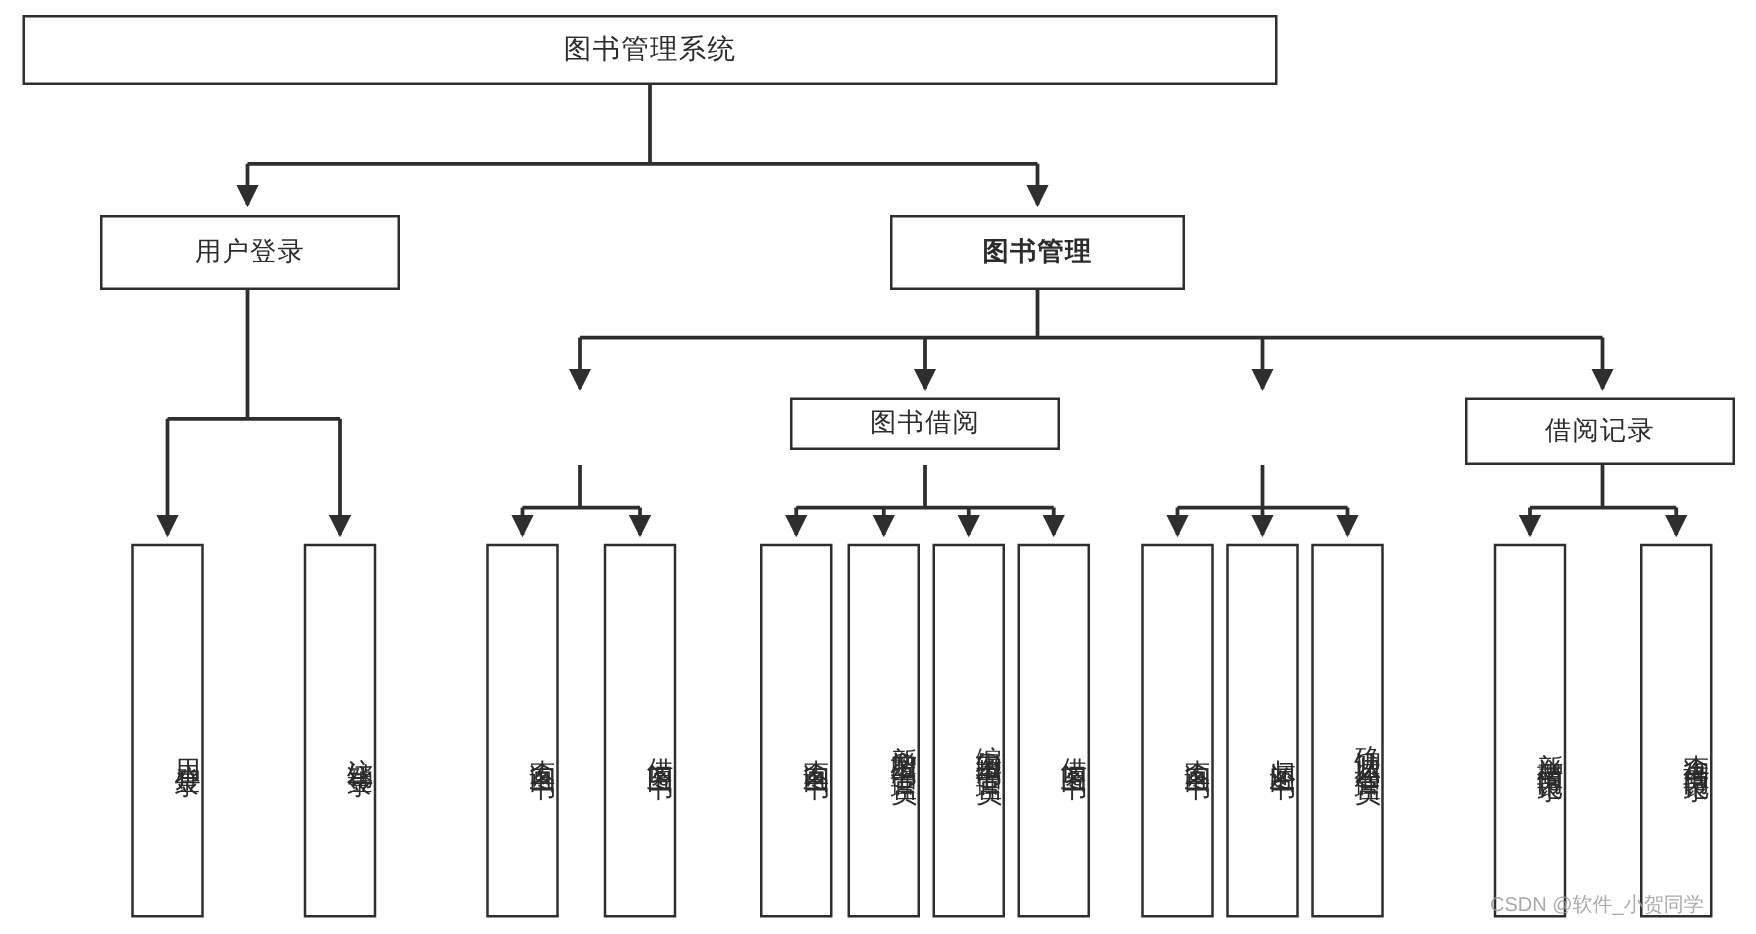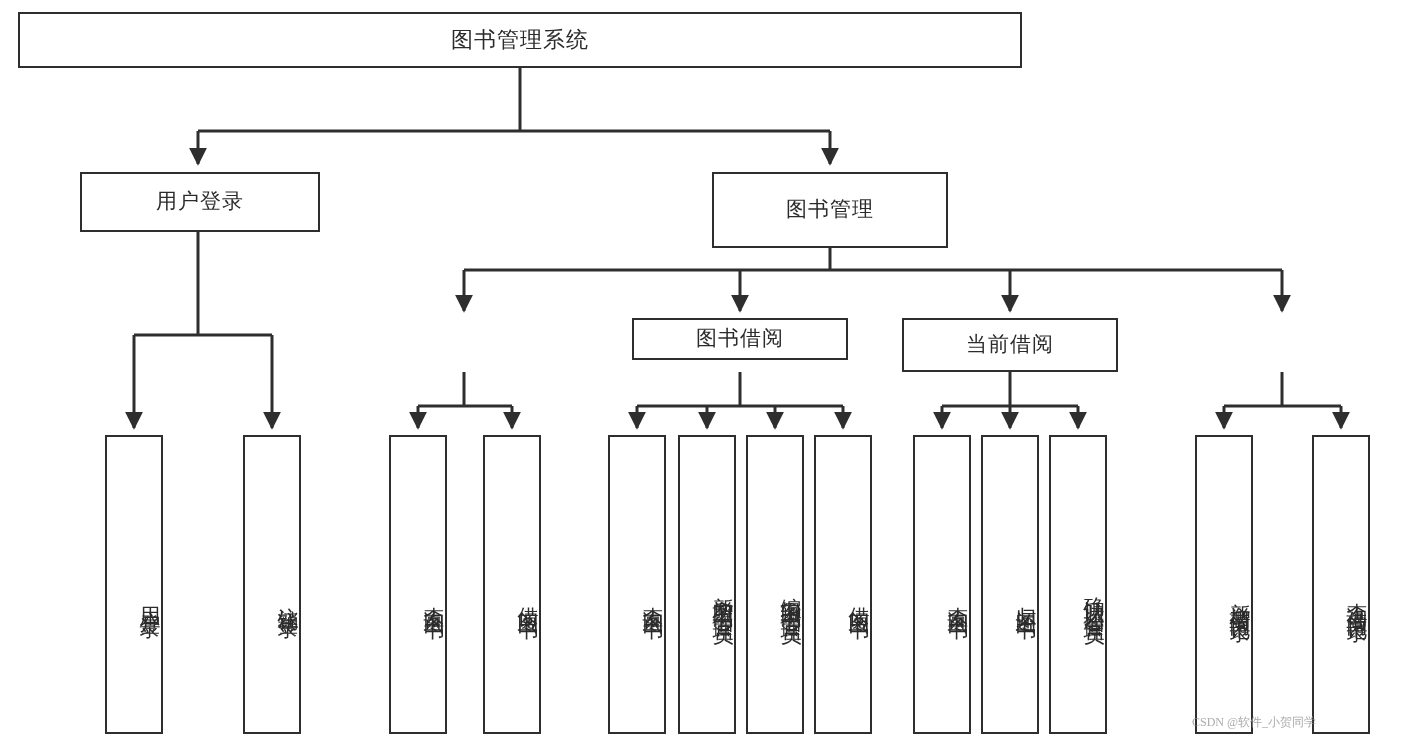--- a/index.html
+++ b/index.html
@@ -57,26 +57,26 @@
   .node.v .vlabel {
     writing-mode: vertical-rl;
     text-orientation: upright;
     display: block;
     white-space: nowrap;
   }
   .watermark {
     position: absolute;
     left: 1192px;
     top: 714px;
-    font-size: 12px;
+    font-size: 16px;
     color: #9b9b9b;
     opacity: 0.85;
     white-space: nowrap;
     z-index: 3;
-    font-family: Liberation Serif, serif;
+    font-family: Liberation Sans, sans-serif;
   }
 </style>
 </head>
 <body>
 
 <div id="canvas">
 
   <svg id="wires" viewBox="0 0 1405 747">
     <defs>
       <marker id="arrow" viewBox="0 0 10 10" refX="9" refY="5" markerWidth="6" markerHeight="6" orient="auto-start-reverse">
@@ -128,29 +128,29 @@
     </g>
   </svg>
 
   <div class="node h root" style="left:18px; top:12px; width:1004px; height:56px;">
     <span>图书管理系统</span>
   </div>
 
   <div class="node h" style="left:80px; top:172px; width:240px; height:60px;">
     <span>用户登录</span>
   </div>
-  <div class="node h" style="left:712px; top:172px; width:236px; height:76px;">
+  <div class="node h" style="left:712px; top:172px; width:236px; height:60px;font-weight:bold;">
     <span>图书管理</span>
   </div>
 
   <div class="node h" style="left:632px; top:318px; width:216px; height:42px;">
     <span>图书借阅</span>
   </div>
-  <div class="node h" style="left:902px; top:318px; width:216px; height:54px;">
-    <span>当前借阅</span>
+  <div class="node h" style="left:1172px; top:318px; width:216px; height:54px;">
+    <span>借阅记录</span>
   </div>
 
   <div class="node v" style="left:105px; top:435px; width:58px; height:299px;">
     <span class="vlabel">用户登录</span>
   </div>
   <div class="node v" style="left:243px; top:435px; width:58px; height:299px;">
     <span class="vlabel">注销登录</span>
   </div>
 
   <div class="node v" style="left:389px; top:435px; width:58px; height:299px;">

